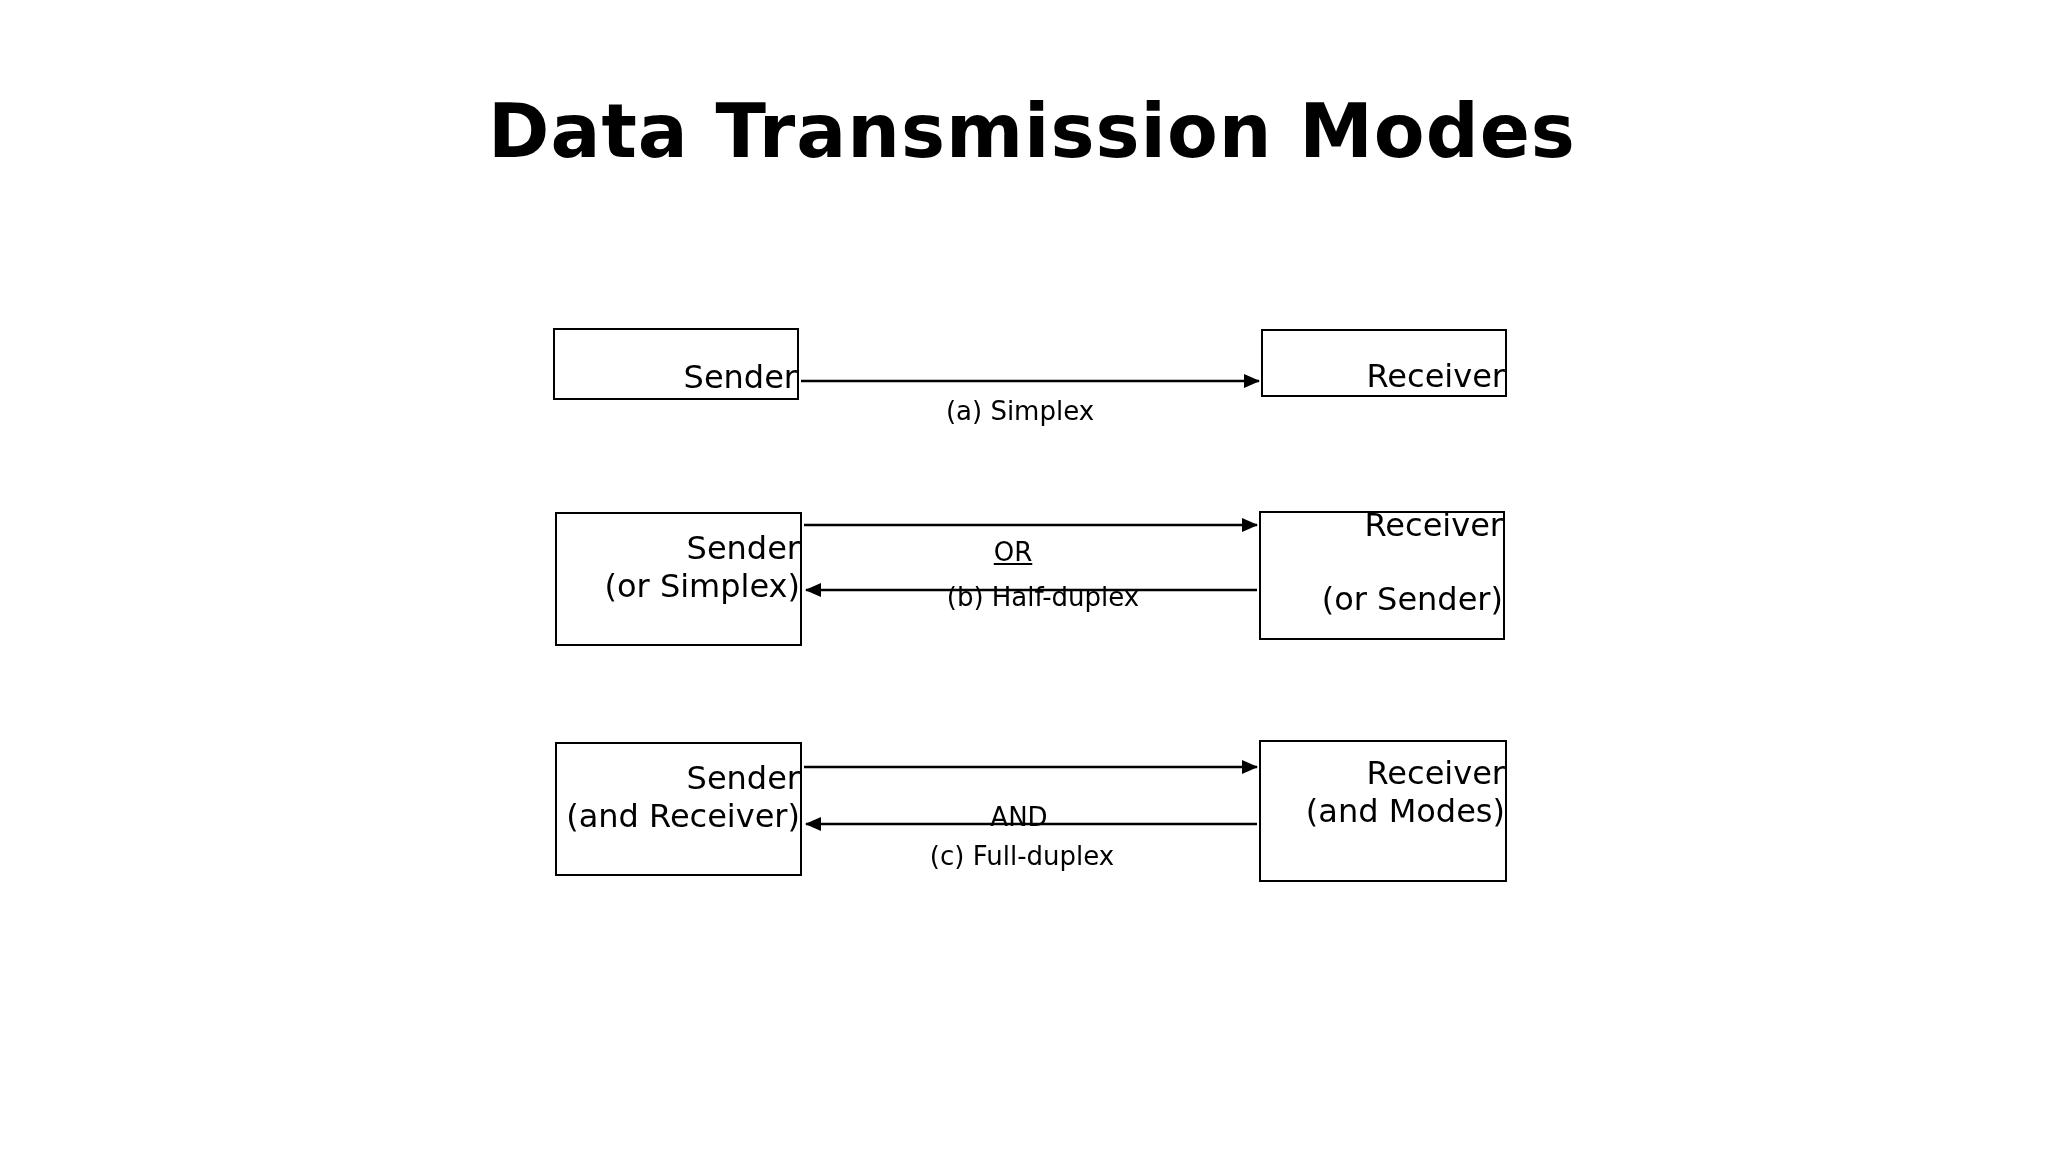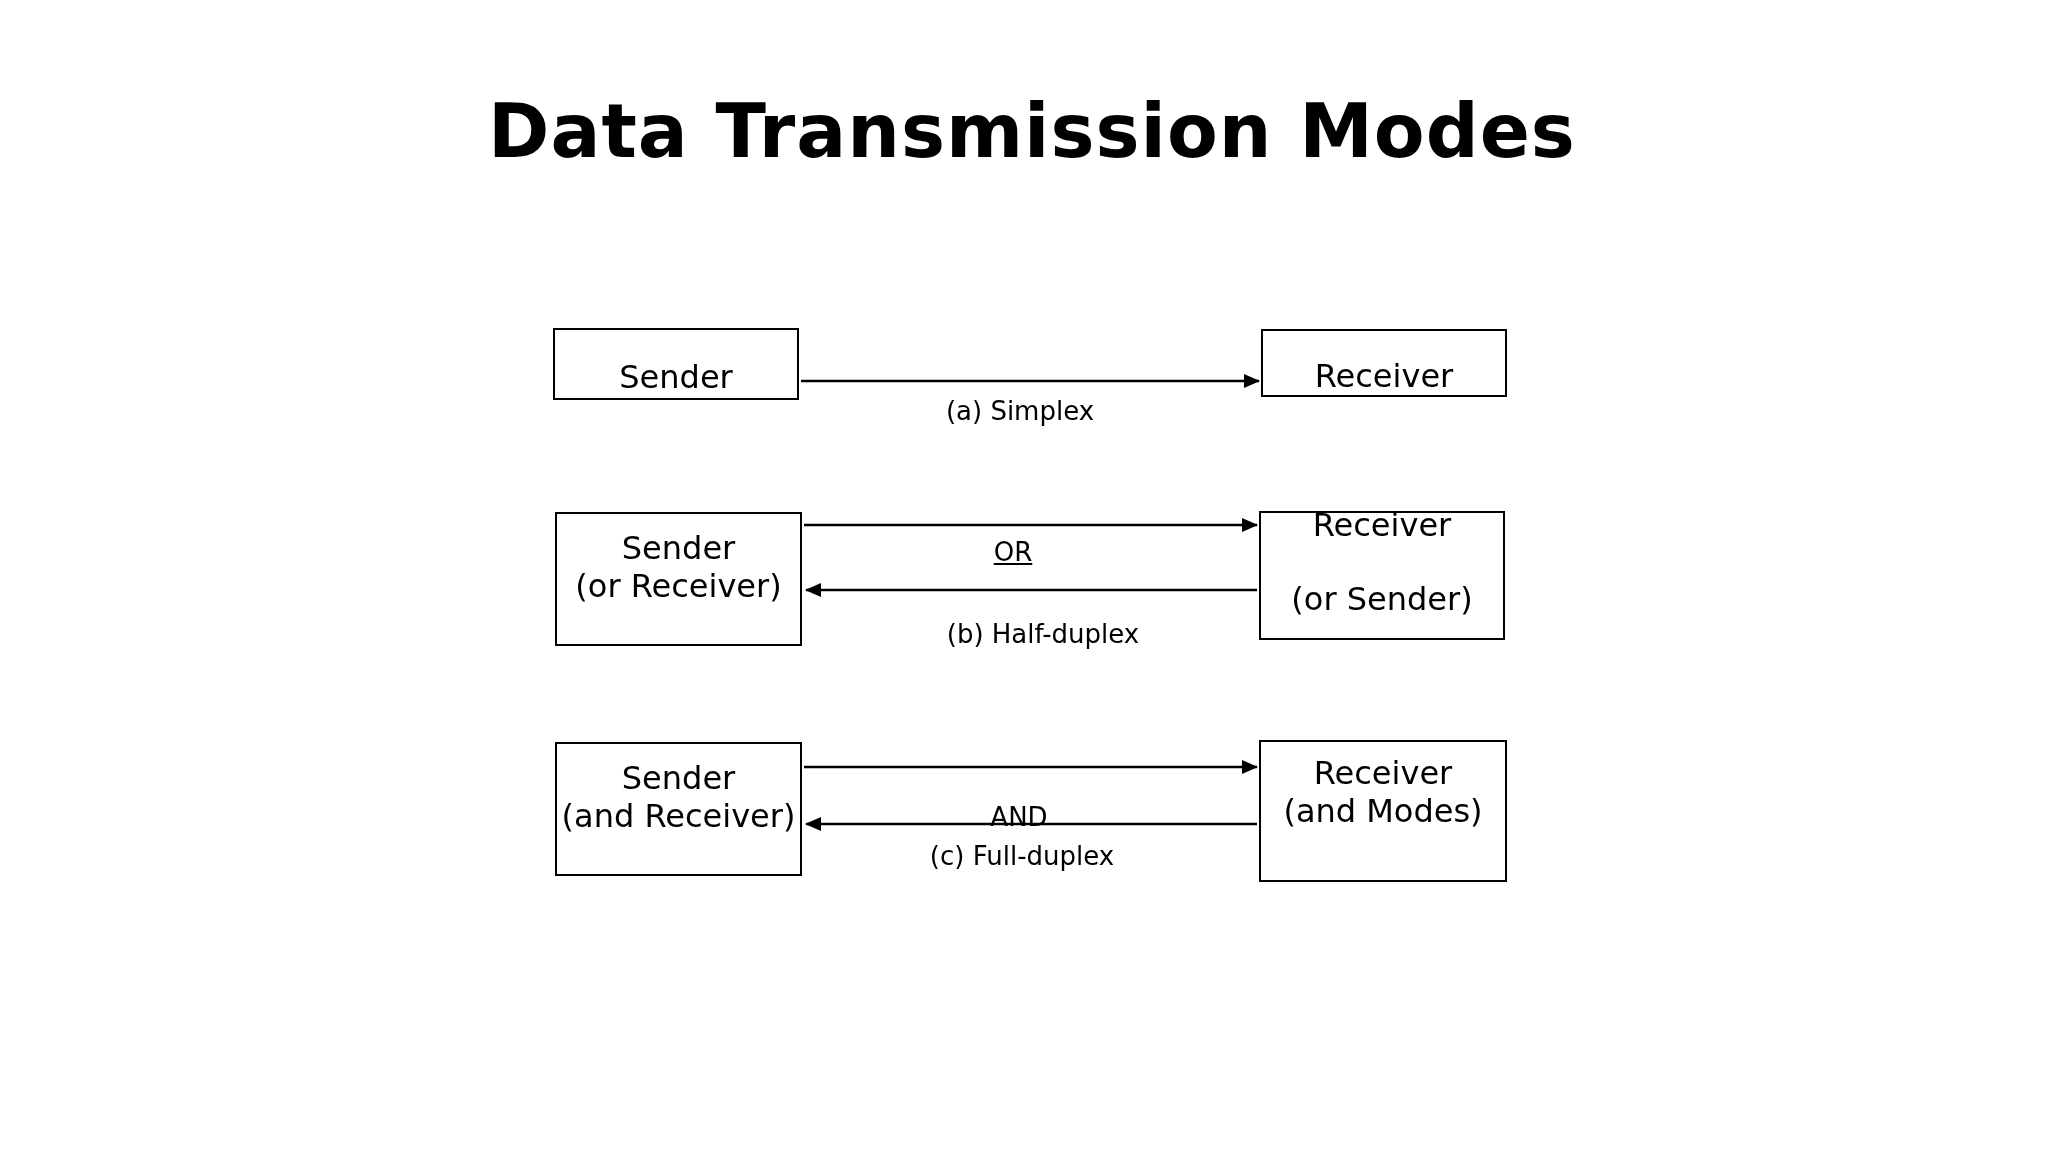--- a/index.html
+++ b/index.html
@@ -29,21 +29,21 @@
     top: 0;
     pointer-events: none;
   }
   .box {
     position: absolute;
     border: 2px solid #000000;
     background: #ffffff;
     box-sizing: border-box;
     display: flex;
     flex-direction: column;
-    align-items: center;
+    align-items: flex-end;
     justify-content: center;
     text-align: center;
   }
   .box-line {
     display: block;
     font-size: 32px;
     line-height: 38px;
     white-space: nowrap;
   }
   .label {
@@ -80,28 +80,28 @@
   <div class="box" style="left:553px; top:328px; width:246px; height:72px;">
     <span class="box-line" style="transform:translateY(13px);">Sender</span>
   </div>
   <div class="box" style="left:1261px; top:329px; width:246px; height:68px;">
     <span class="box-line" style="transform:translateY(13px);">Receiver</span>
   </div>
   <div class="label" style="left:1020px; top:396px;">(a) Simplex</div>
 
   <div class="box" style="left:555px; top:512px; width:247px; height:134px;">
     <span class="box-line" style="transform:translateY(-12px);">Sender</span>
-    <span class="box-line" style="transform:translateY(-12px);">(or Receiver)</span>
+    <span class="box-line" style="transform:translateY(-12px);">(or Simplex)</span>
   </div>
   <div class="box" style="left:1259px; top:511px; width:246px; height:129px;">
     <span class="box-line" style="transform:translateY(-14px);">Receiver</span>
     <span class="box-line" style="transform:translateY(-14px);margin-top:36px;">(or Sender)</span>
   </div>
   <div class="label" style="left:1013px; top:537px;text-decoration:underline;">OR</div>
-  <div class="label" style="left:1043px; top:619px;text-align:center;">(b) Half-duplex</div>
+  <div class="label" style="left:1043px; top:582px;text-align:center;">(b) Half-duplex</div>
 
   <div class="box" style="left:555px; top:742px; width:247px; height:134px;">
     <span class="box-line" style="transform:translateY(-12px);">Sender</span>
     <span class="box-line" style="transform:translateY(-12px);">(and Receiver)</span>
   </div>
   <div class="box" style="left:1259px; top:740px; width:248px; height:142px;">
     <span class="box-line" style="transform:translateY(-19px);">Receiver</span>
     <span class="box-line" style="transform:translateY(-19px);">(and Modes)</span>
   </div>
   <div class="label" style="left:1019px; top:802px;">AND</div>

